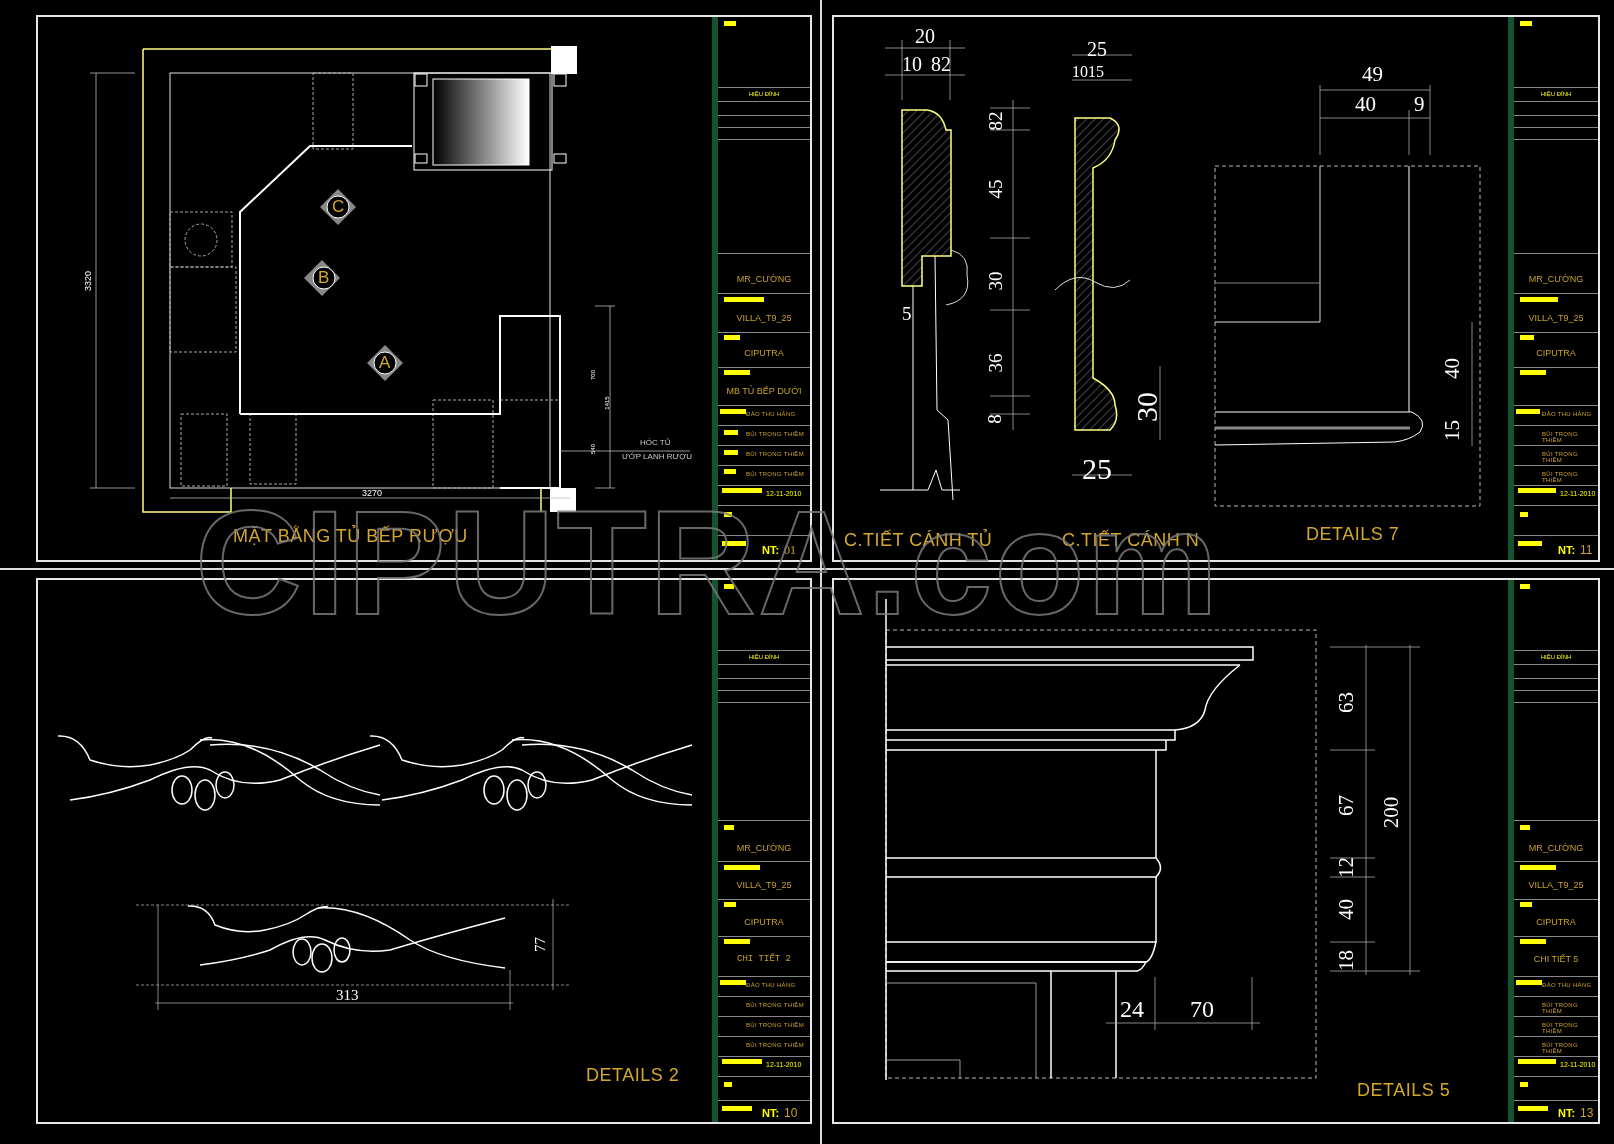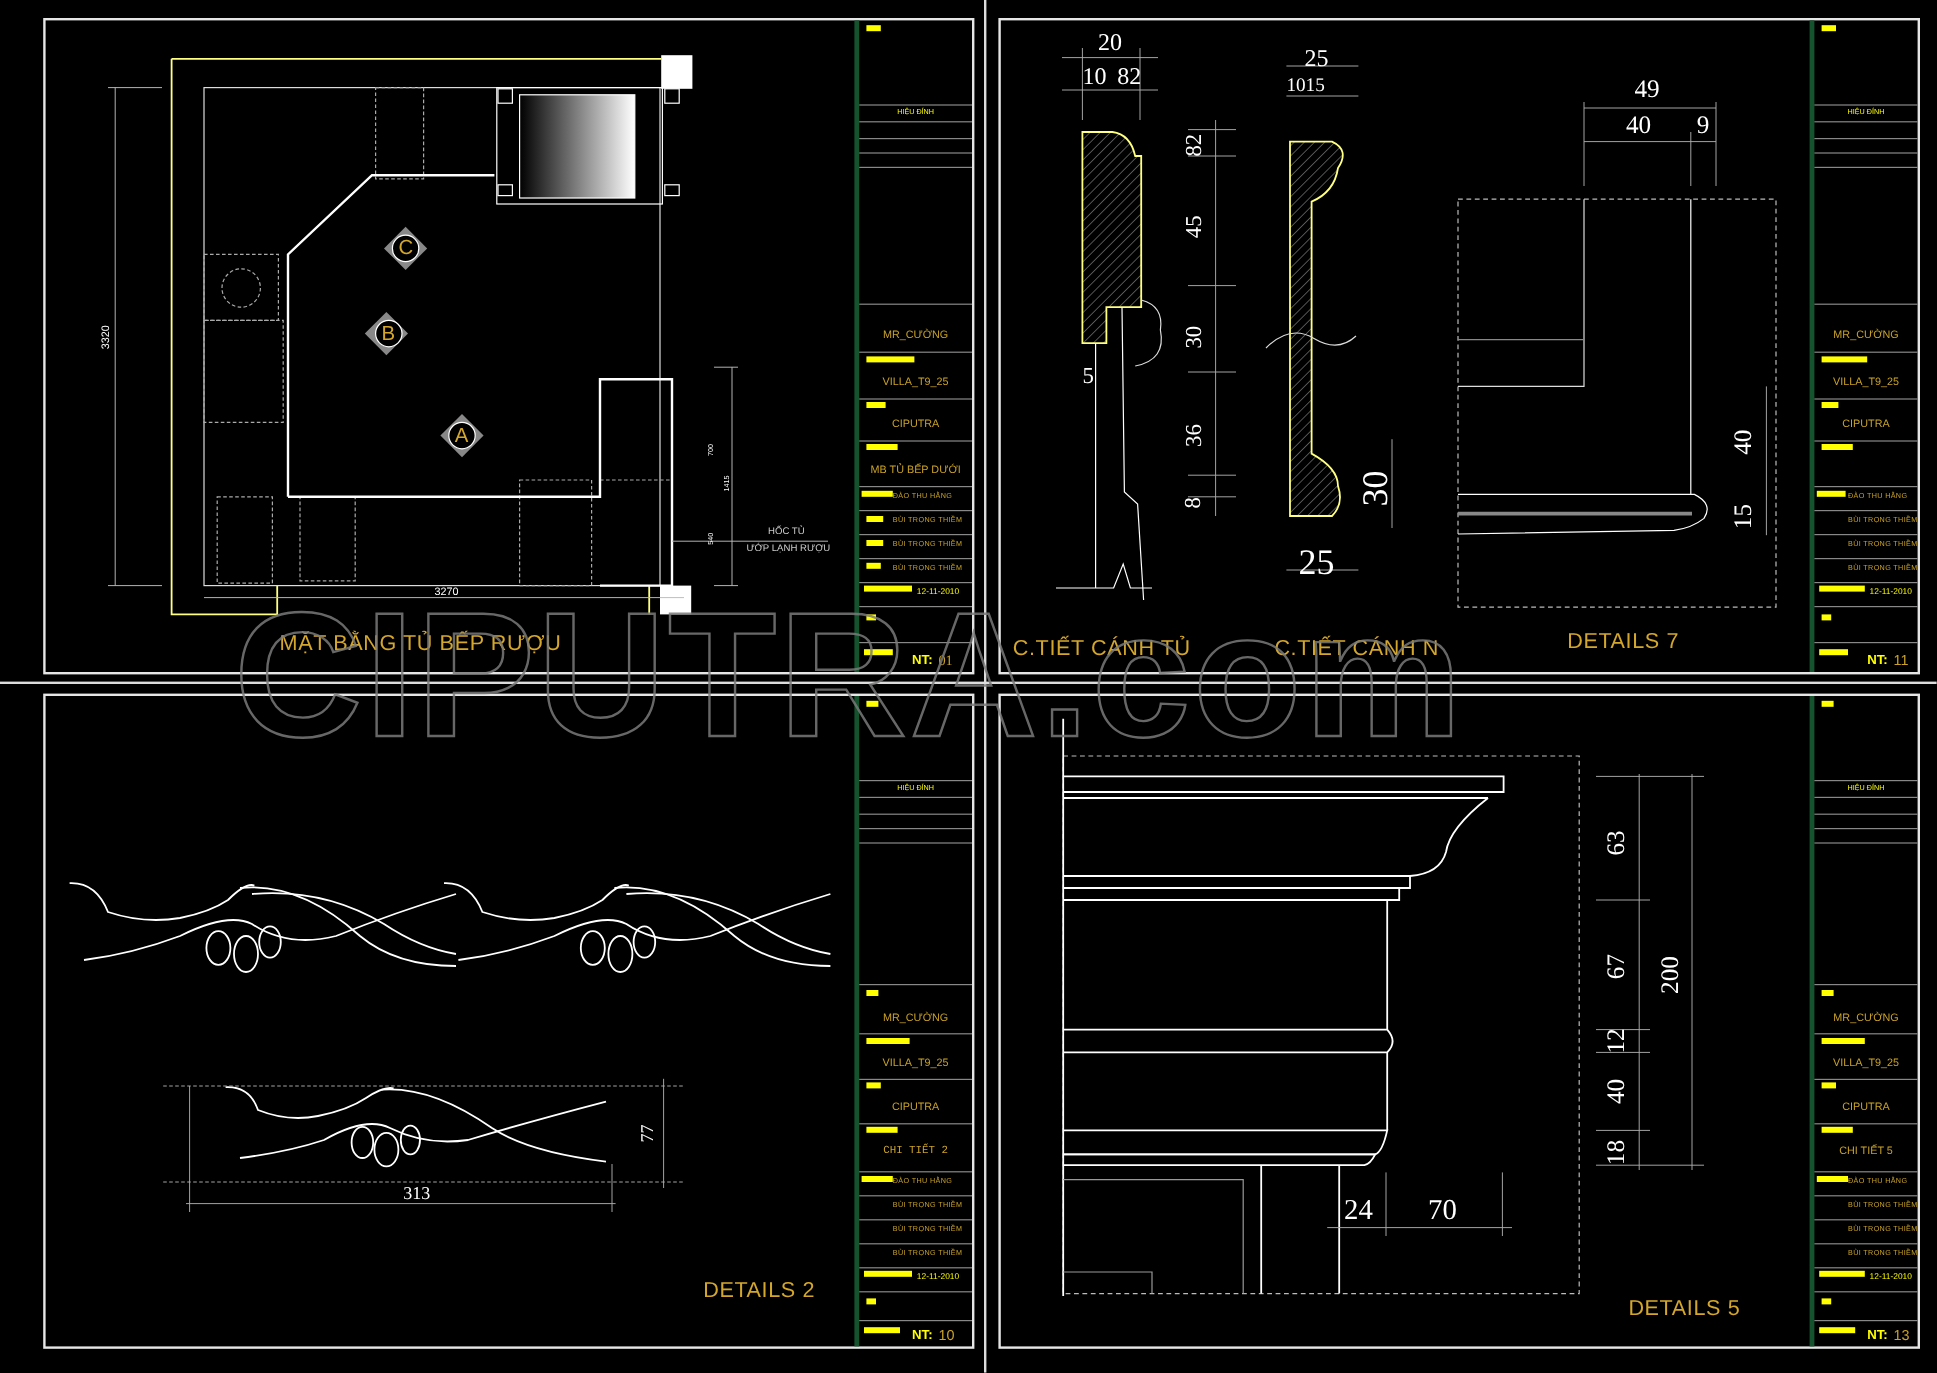--- a/index.html
+++ b/index.html
@@ -1,18 +1,18 @@
 <!DOCTYPE html>
 <html><head>
 <meta charset="utf-8">
 <style>
   html,body{margin:0;padding:0;background:#000;}
   body{width:1614px;height:1144px;position:relative;overflow:hidden;font-family:"Liberation Sans",sans-serif;color:#fff;}
   .sheet{position:absolute;border:2px solid #e6e6e6;box-sizing:border-box;}
-  .tb{position:absolute;border-left:4px solid #14532d;box-sizing:border-box;font-size:8px;color:#c9a227;}
+  .tb{position:absolute;border-left:6px solid #14532d;box-sizing:border-box;font-size:8px;color:#c9a227;}
   .tb .row{position:absolute;left:0;right:0;border-top:1px solid #888;}
   .ylab{position:absolute;background:#ffff00;height:5px;}
   .tbval{position:absolute;left:0;right:0;text-align:center;font-size:9px;color:#c9a227;}
   .tbname{position:absolute;left:28px;font-size:6px;color:#c9a227;letter-spacing:0.3px;}
   .ntlbl{position:absolute;font-size:11px;color:#ffff00;font-weight:bold;}
   .ntval{position:absolute;font-size:12px;color:#c9a227;}
   .title{position:absolute;font-size:18px;color:#d4a72c;letter-spacing:0.5px;}
   .dim{position:absolute;font-family:"Liberation Serif",serif;color:#fff;}
   .wm{position:absolute;left:195px;top:478px;font-family:"Liberation Sans",sans-serif;font-weight:bold;font-size:148px;color:transparent;-webkit-text-stroke:2px #7a7a7a;letter-spacing:2px;white-space:nowrap;pointer-events:none;opacity:0.85;}
   svg{position:absolute;overflow:visible;}

